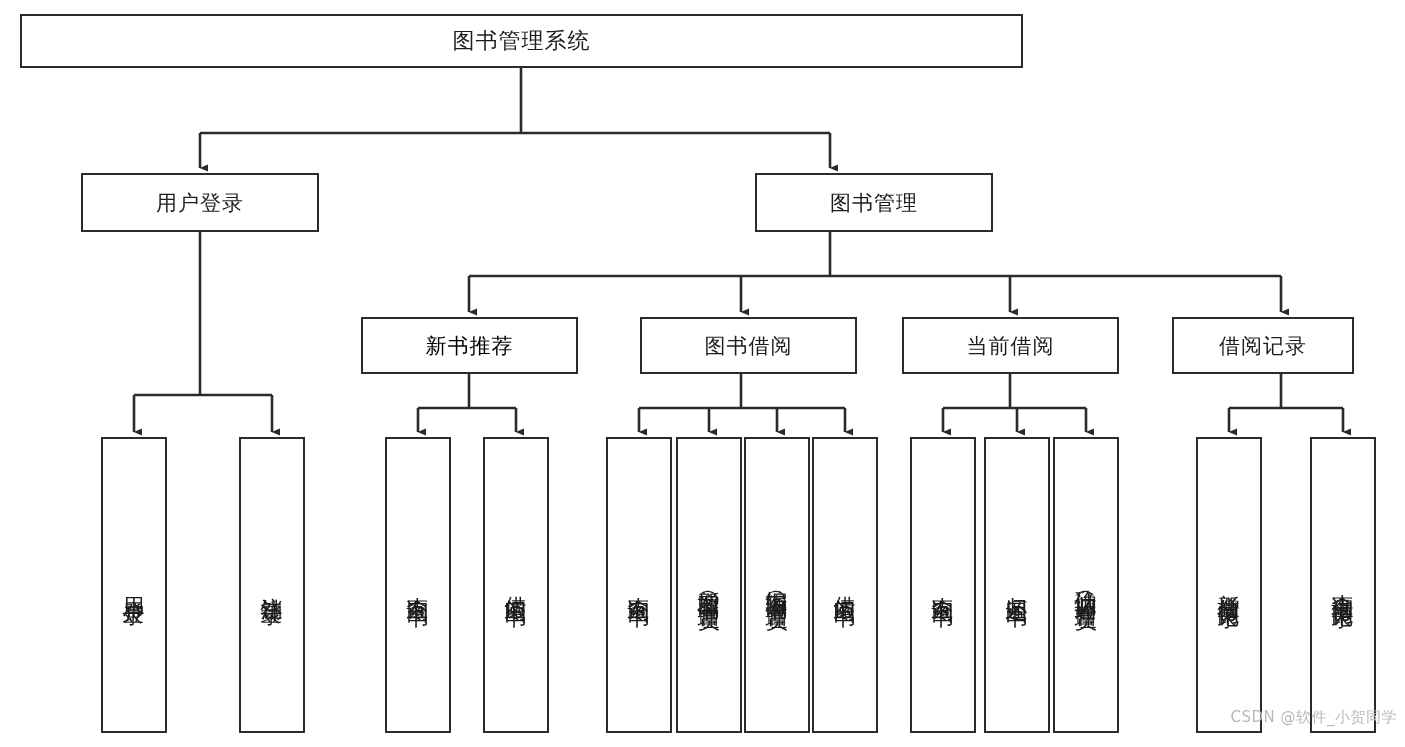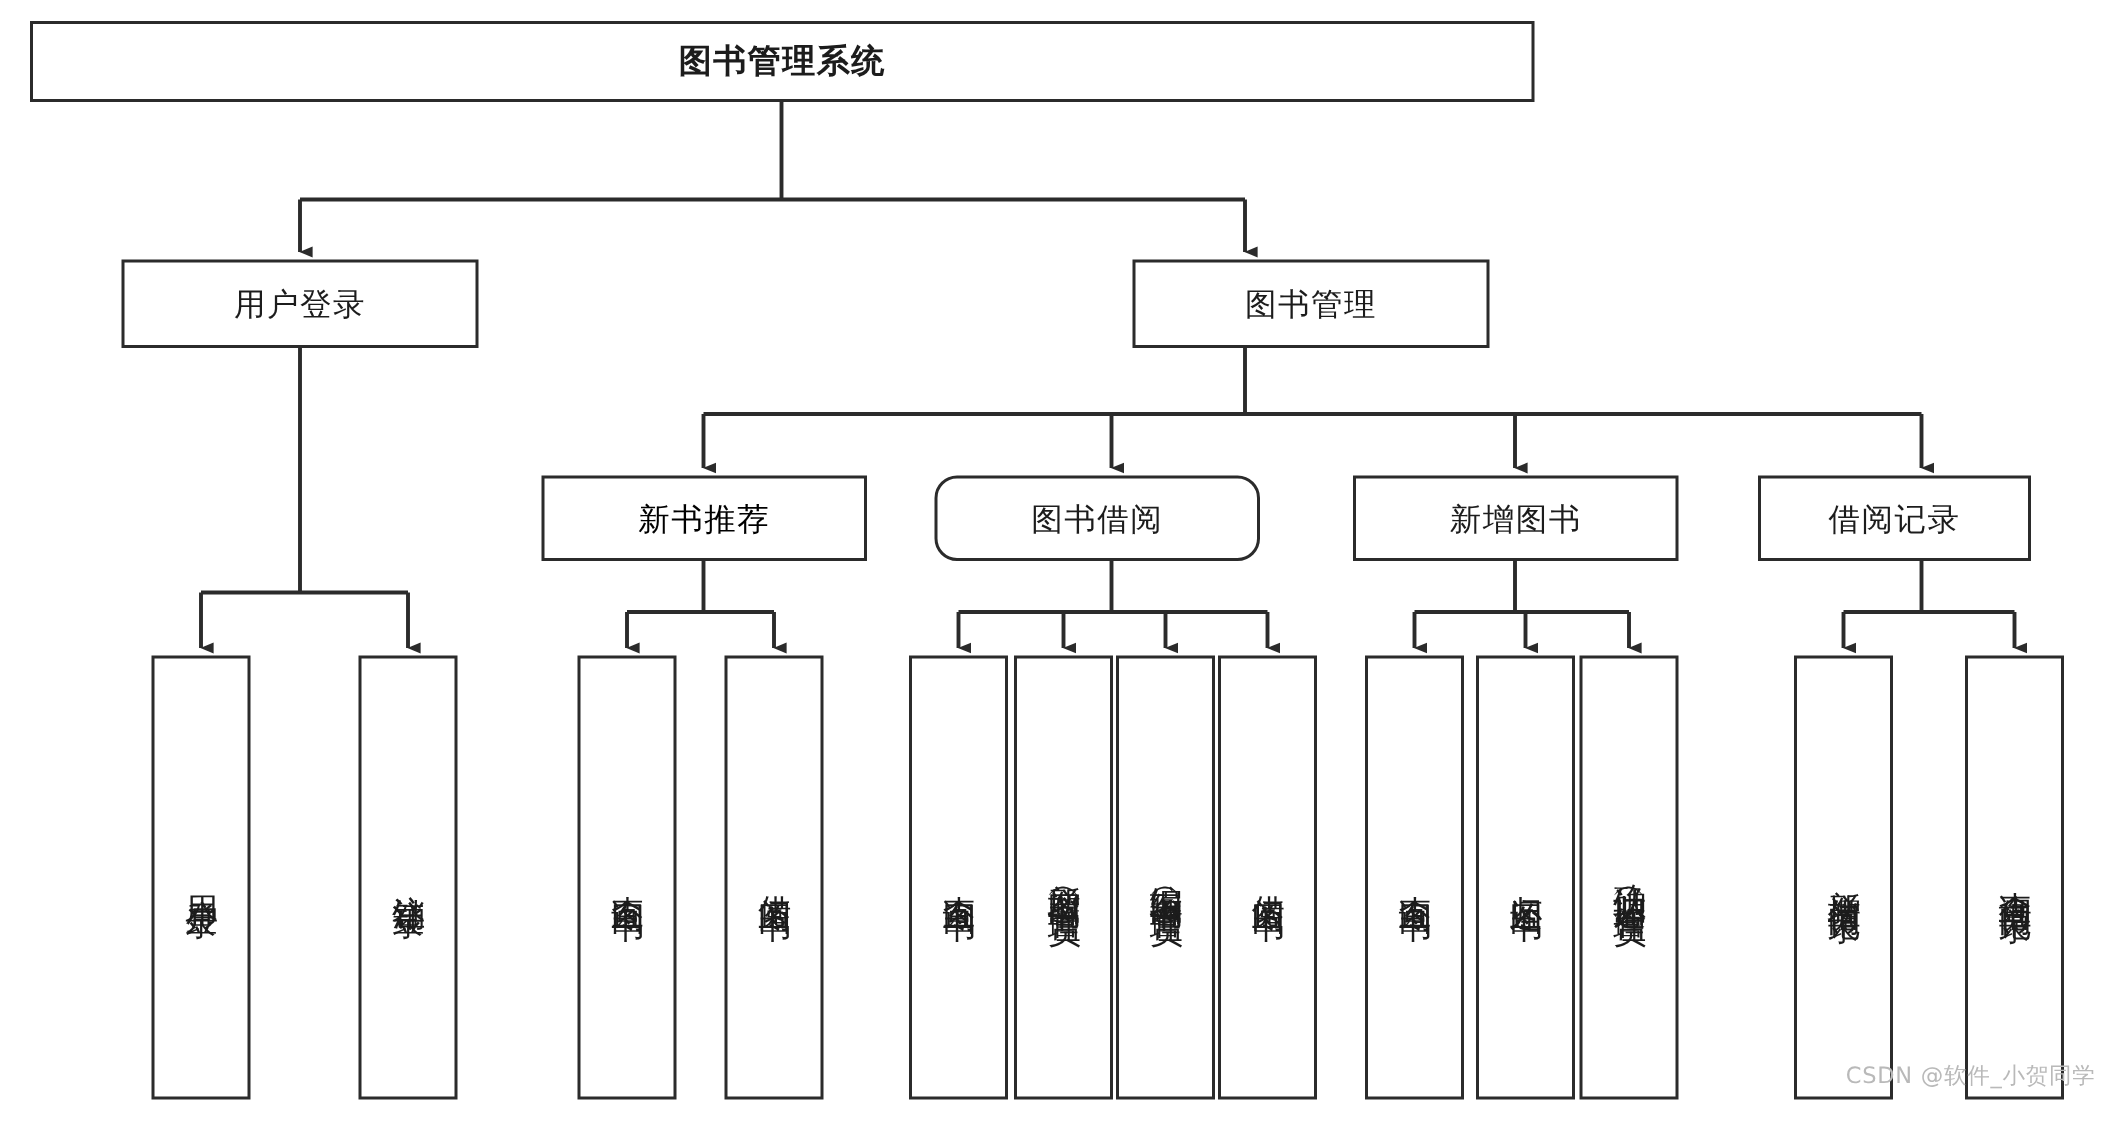--- a/index.html
+++ b/index.html
@@ -49,21 +49,21 @@
     letter-spacing: 3px;
     line-height: 1.05;
     padding: 6px 0;
   }
   .node-v > .vlabel {
     writing-mode: vertical-rl;
     text-orientation: upright;
     display: block;
     white-space: nowrap;
   }
-  .level-0 { font-size: 22px; font-weight: bold; }
+  .level-0 { font-size: 22px; }
   .watermark {
     position: absolute;
     right: 8px;
     bottom: 20px;
     font-size: 15px;
     color: #b9b9b9;
     letter-spacing: 0.5px;
     white-space: nowrap;
   }
 </style>
@@ -129,25 +129,25 @@
   <div class="node node-h" style="left: 81px; top: 173px; width: 238px; height: 59px; border-color: rgb(43, 43, 43); background: rgb(255, 255, 255); color: rgb(28, 28, 28);">
     <span>用户登录</span>
   </div>
   <div class="node node-h" style="left: 711px; top: 173px; width: 238px; height: 59px; border-color: rgb(43, 43, 43); background: rgb(255, 255, 255); color: rgb(28, 28, 28); margin-left: 44px;">
     <span>图书管理</span>
   </div>
 
   <div class="node node-h" style="left: 361px; top: 317px; width: 217px; height: 57px; border-color: rgb(43, 43, 43); background: rgb(255, 255, 255); color: #000000;">
     <span>新书推荐</span>
   </div>
-  <div class="node node-h" style="left: 623px; top: 317px; width: 217px; height: 57px; border-color: rgb(43, 43, 43); background: rgb(255, 255, 255); color: rgb(28, 28, 28); border-radius: 15px;">
+  <div class="node node-h" style="left: 640px; top: 317px; width: 217px; height: 57px; border-color: rgb(43, 43, 43); background: rgb(255, 255, 255); color: rgb(28, 28, 28);">
     <span>图书借阅</span>
   </div>
   <div class="node node-h" style="left: 902px; top: 317px; width: 217px; height: 57px; border-color: rgb(43, 43, 43); background: rgb(255, 255, 255); color: rgb(28, 28, 28);">
-    <span>新增图书</span>
+    <span>当前借阅</span>
   </div>
   <div class="node node-h" style="left: 1172px; top: 317px; width: 182px; height: 57px; border-color: rgb(43, 43, 43); background: rgb(255, 255, 255); color: rgb(28, 28, 28);">
     <span>借阅记录</span>
   </div>
 
   <div class="node node-v" style="left: 101px; top: 437px; width: 66px; height: 296px; border-color: rgb(43, 43, 43); background: rgb(255, 255, 255); color: rgb(28, 28, 28);">
     <span class="vlabel">用户登录</span>
   </div>
   <div class="node node-v" style="left: 239px; top: 437px; width: 66px; height: 296px; border-color: rgb(43, 43, 43); background: rgb(255, 255, 255); color: rgb(28, 28, 28);">
     <span class="vlabel">注销登录</span>

